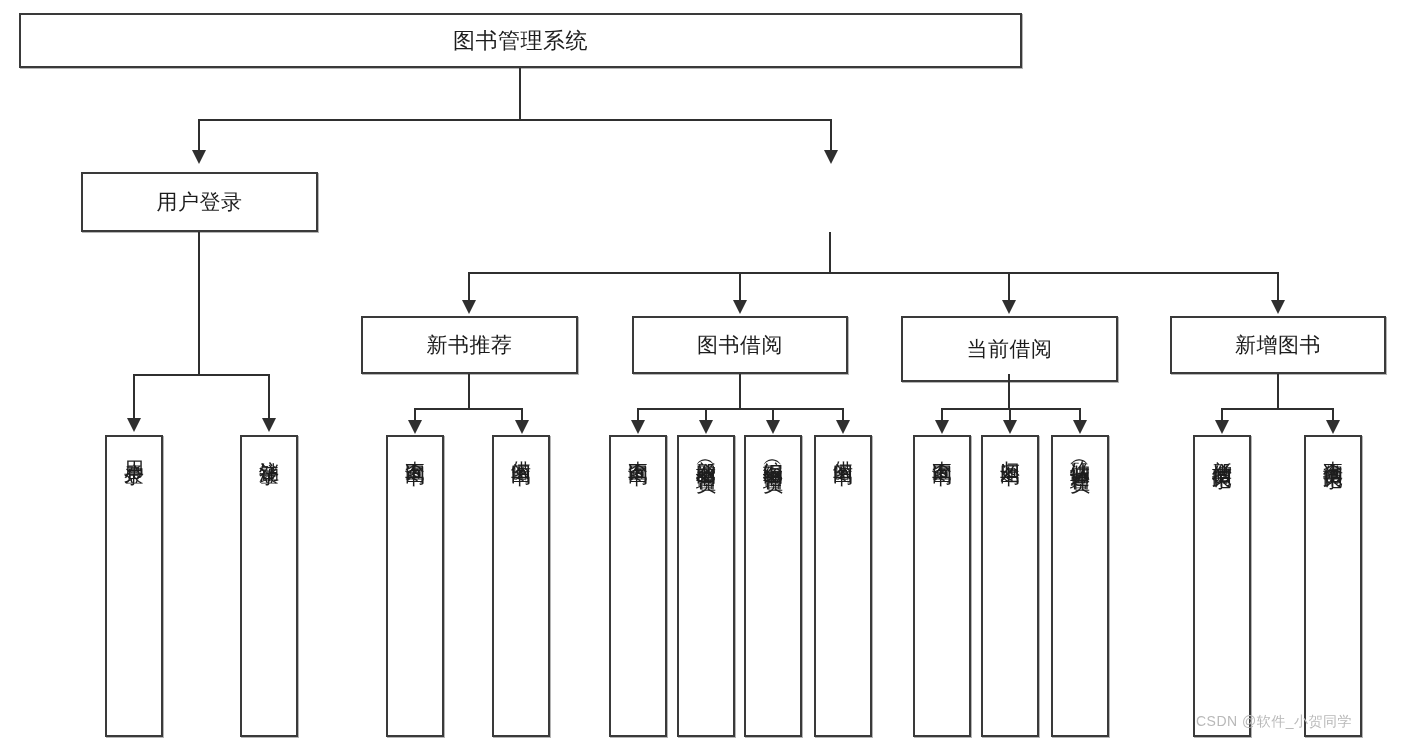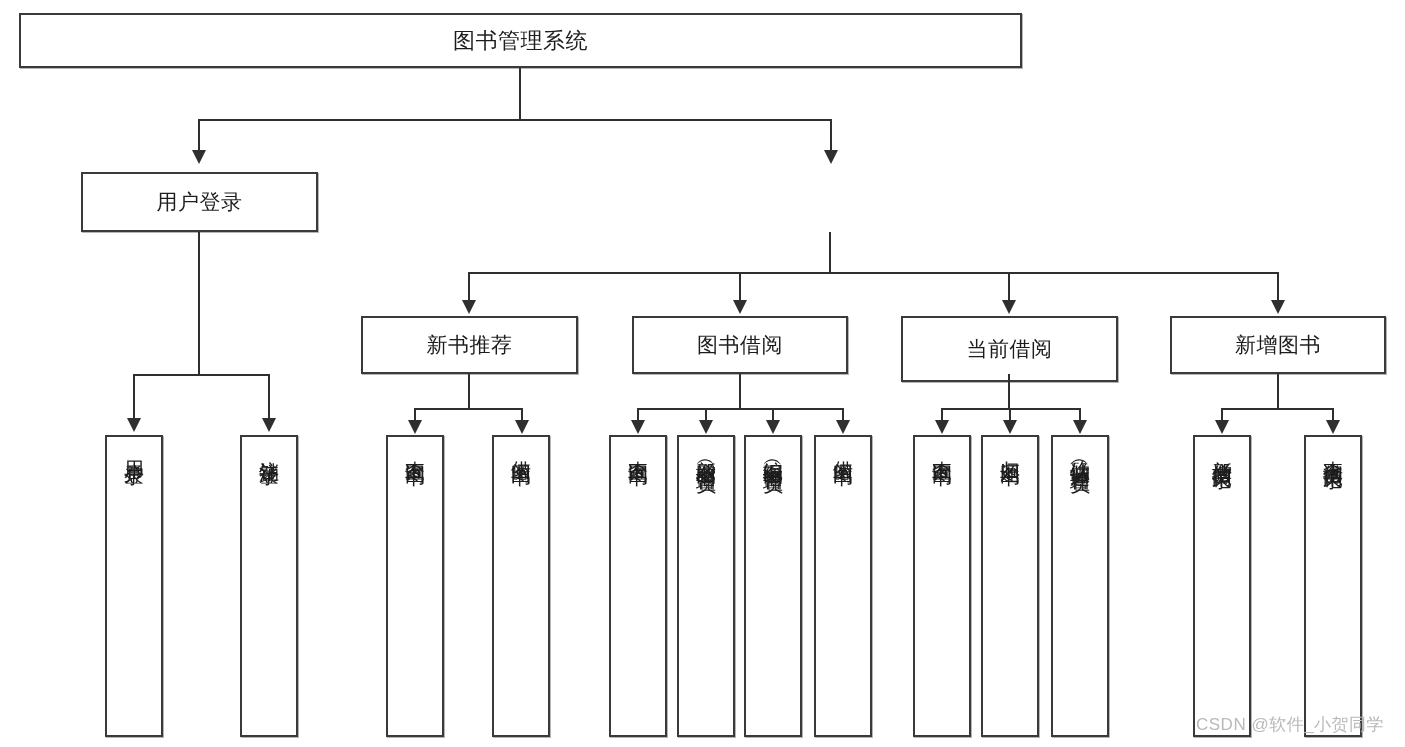--- a/index.html
+++ b/index.html
@@ -72,21 +72,21 @@
     width: 0;
     height: 0;
     border-left: 7px solid transparent;
     border-right: 7px solid transparent;
     border-top: 14px solid #2f2f2f;
   }
 
   
   #watermark {
     position: absolute;
-    font-size: 17px;
+    font-size: 14px;
     color: #b9b9b9;
     letter-spacing: 0.5px;
     white-space: nowrap;
     user-select: none;
   }
 </style>
 </head>
 <body>
 
 <div id="canvas">

